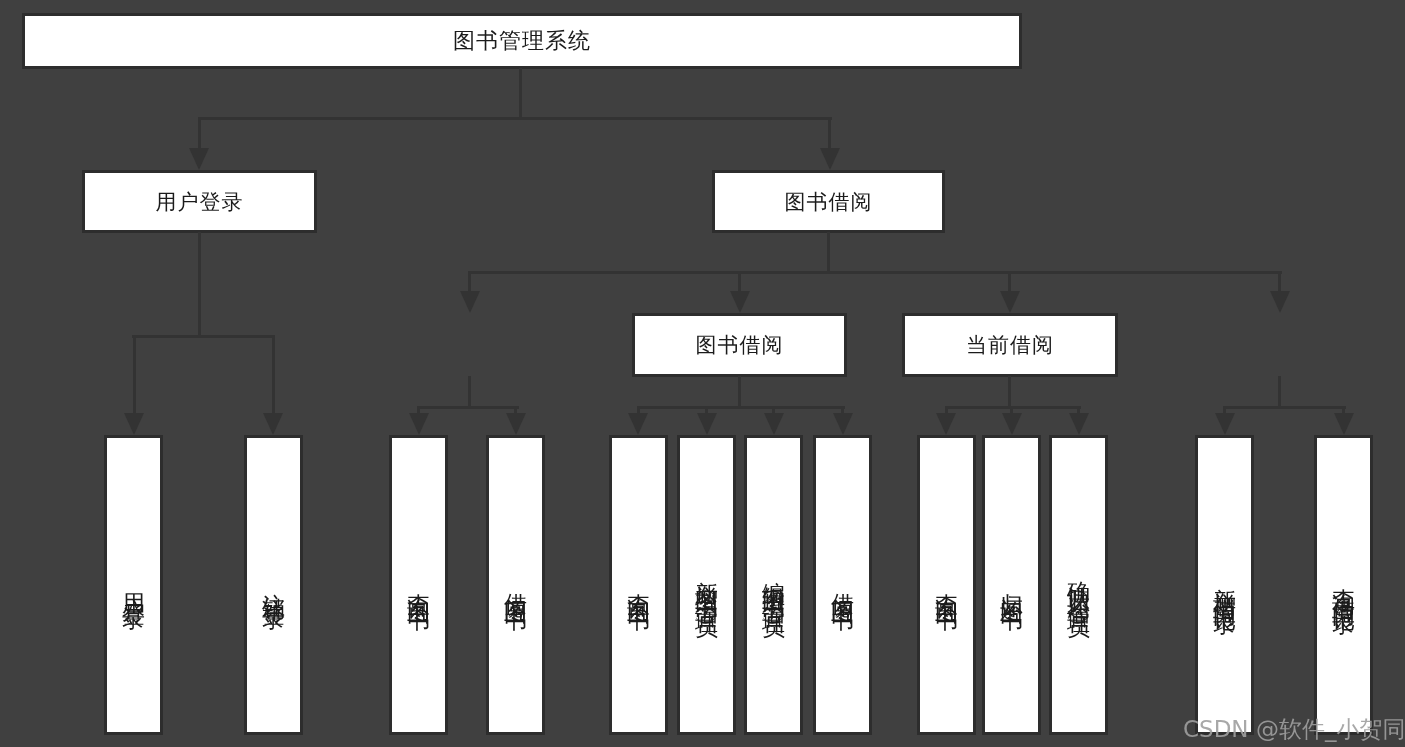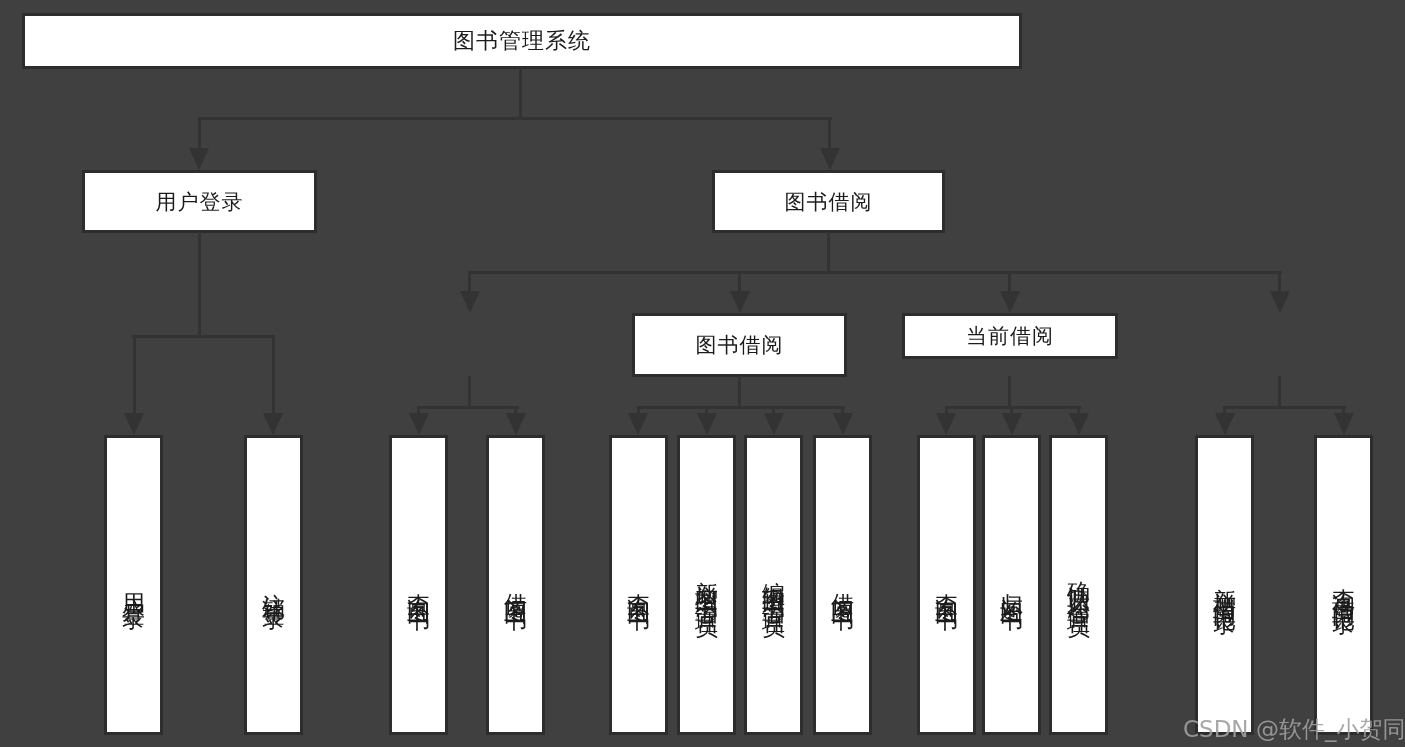--- a/index.html
+++ b/index.html
@@ -58,21 +58,21 @@
   <div class="v" style="left:468px;top:271px;height:22px;"></div>
   <div class="ar" style="left:460px;top:291px;"></div>
   <div class="v" style="left:738px;top:271px;height:22px;"></div>
   <div class="ar" style="left:730px;top:291px;"></div>
   <div class="v" style="left:1008px;top:271px;height:22px;"></div>
   <div class="ar" style="left:1000px;top:291px;"></div>
   <div class="v" style="left:1278px;top:271px;height:22px;"></div>
   <div class="ar" style="left:1270px;top:291px;"></div>
 
   <div class="box" style="left:632px;top:313px;width:215px;height:64px;">图书借阅</div>
-  <div class="box" style="left:902px;top:313px;width:216px;height:46px;font-family:Liberation Mono, monospace;">当前借阅</div>
+  <div class="box" style="left:902px;top:313px;width:216px;height:64px;font-family:Liberation Mono, monospace;">当前借阅</div>
 
   <div class="v" style="left:468px;top:376px;height:32px;"></div>
   <div class="h" style="left:417px;top:406px;width:102px;"></div>
   <div class="v" style="left:417px;top:406px;height:9px;"></div>
   <div class="ar" style="left:409px;top:413px;"></div>
   <div class="v" style="left:514px;top:406px;height:9px;"></div>
   <div class="ar" style="left:506px;top:413px;"></div>
 
   <div class="v" style="left:738px;top:376px;height:32px;"></div>
   <div class="h" style="left:637px;top:406px;width:208px;"></div>

